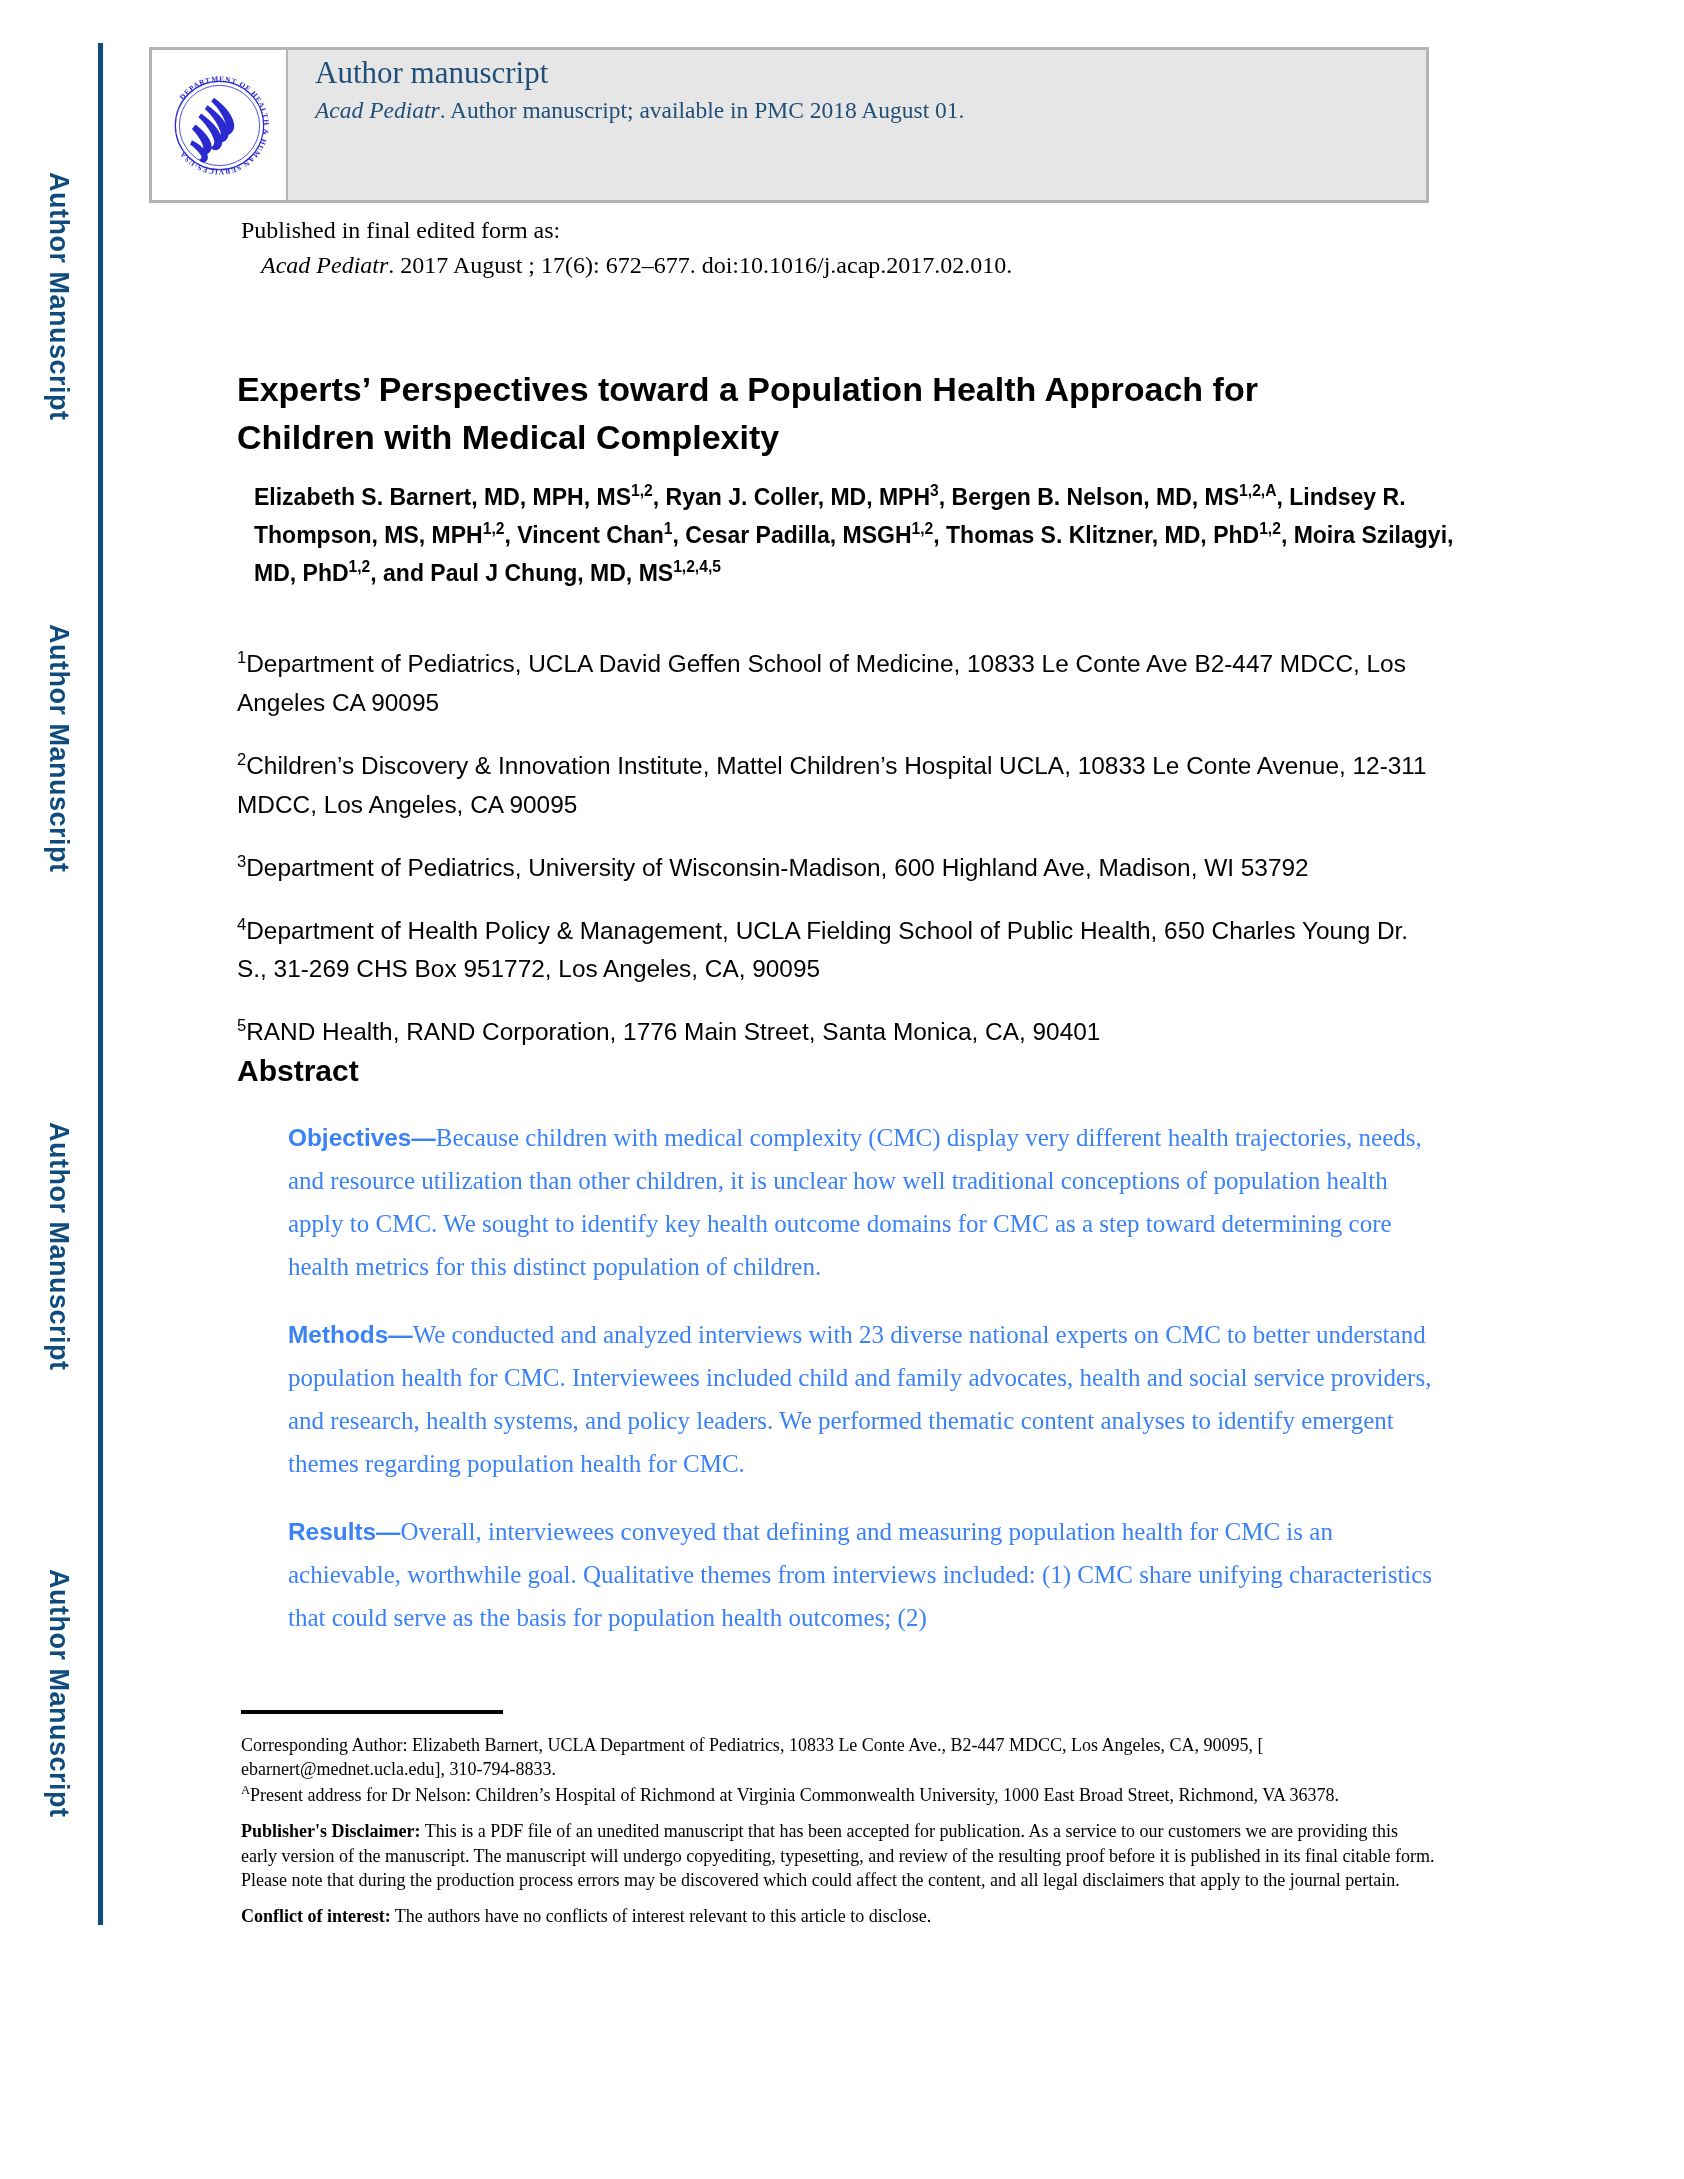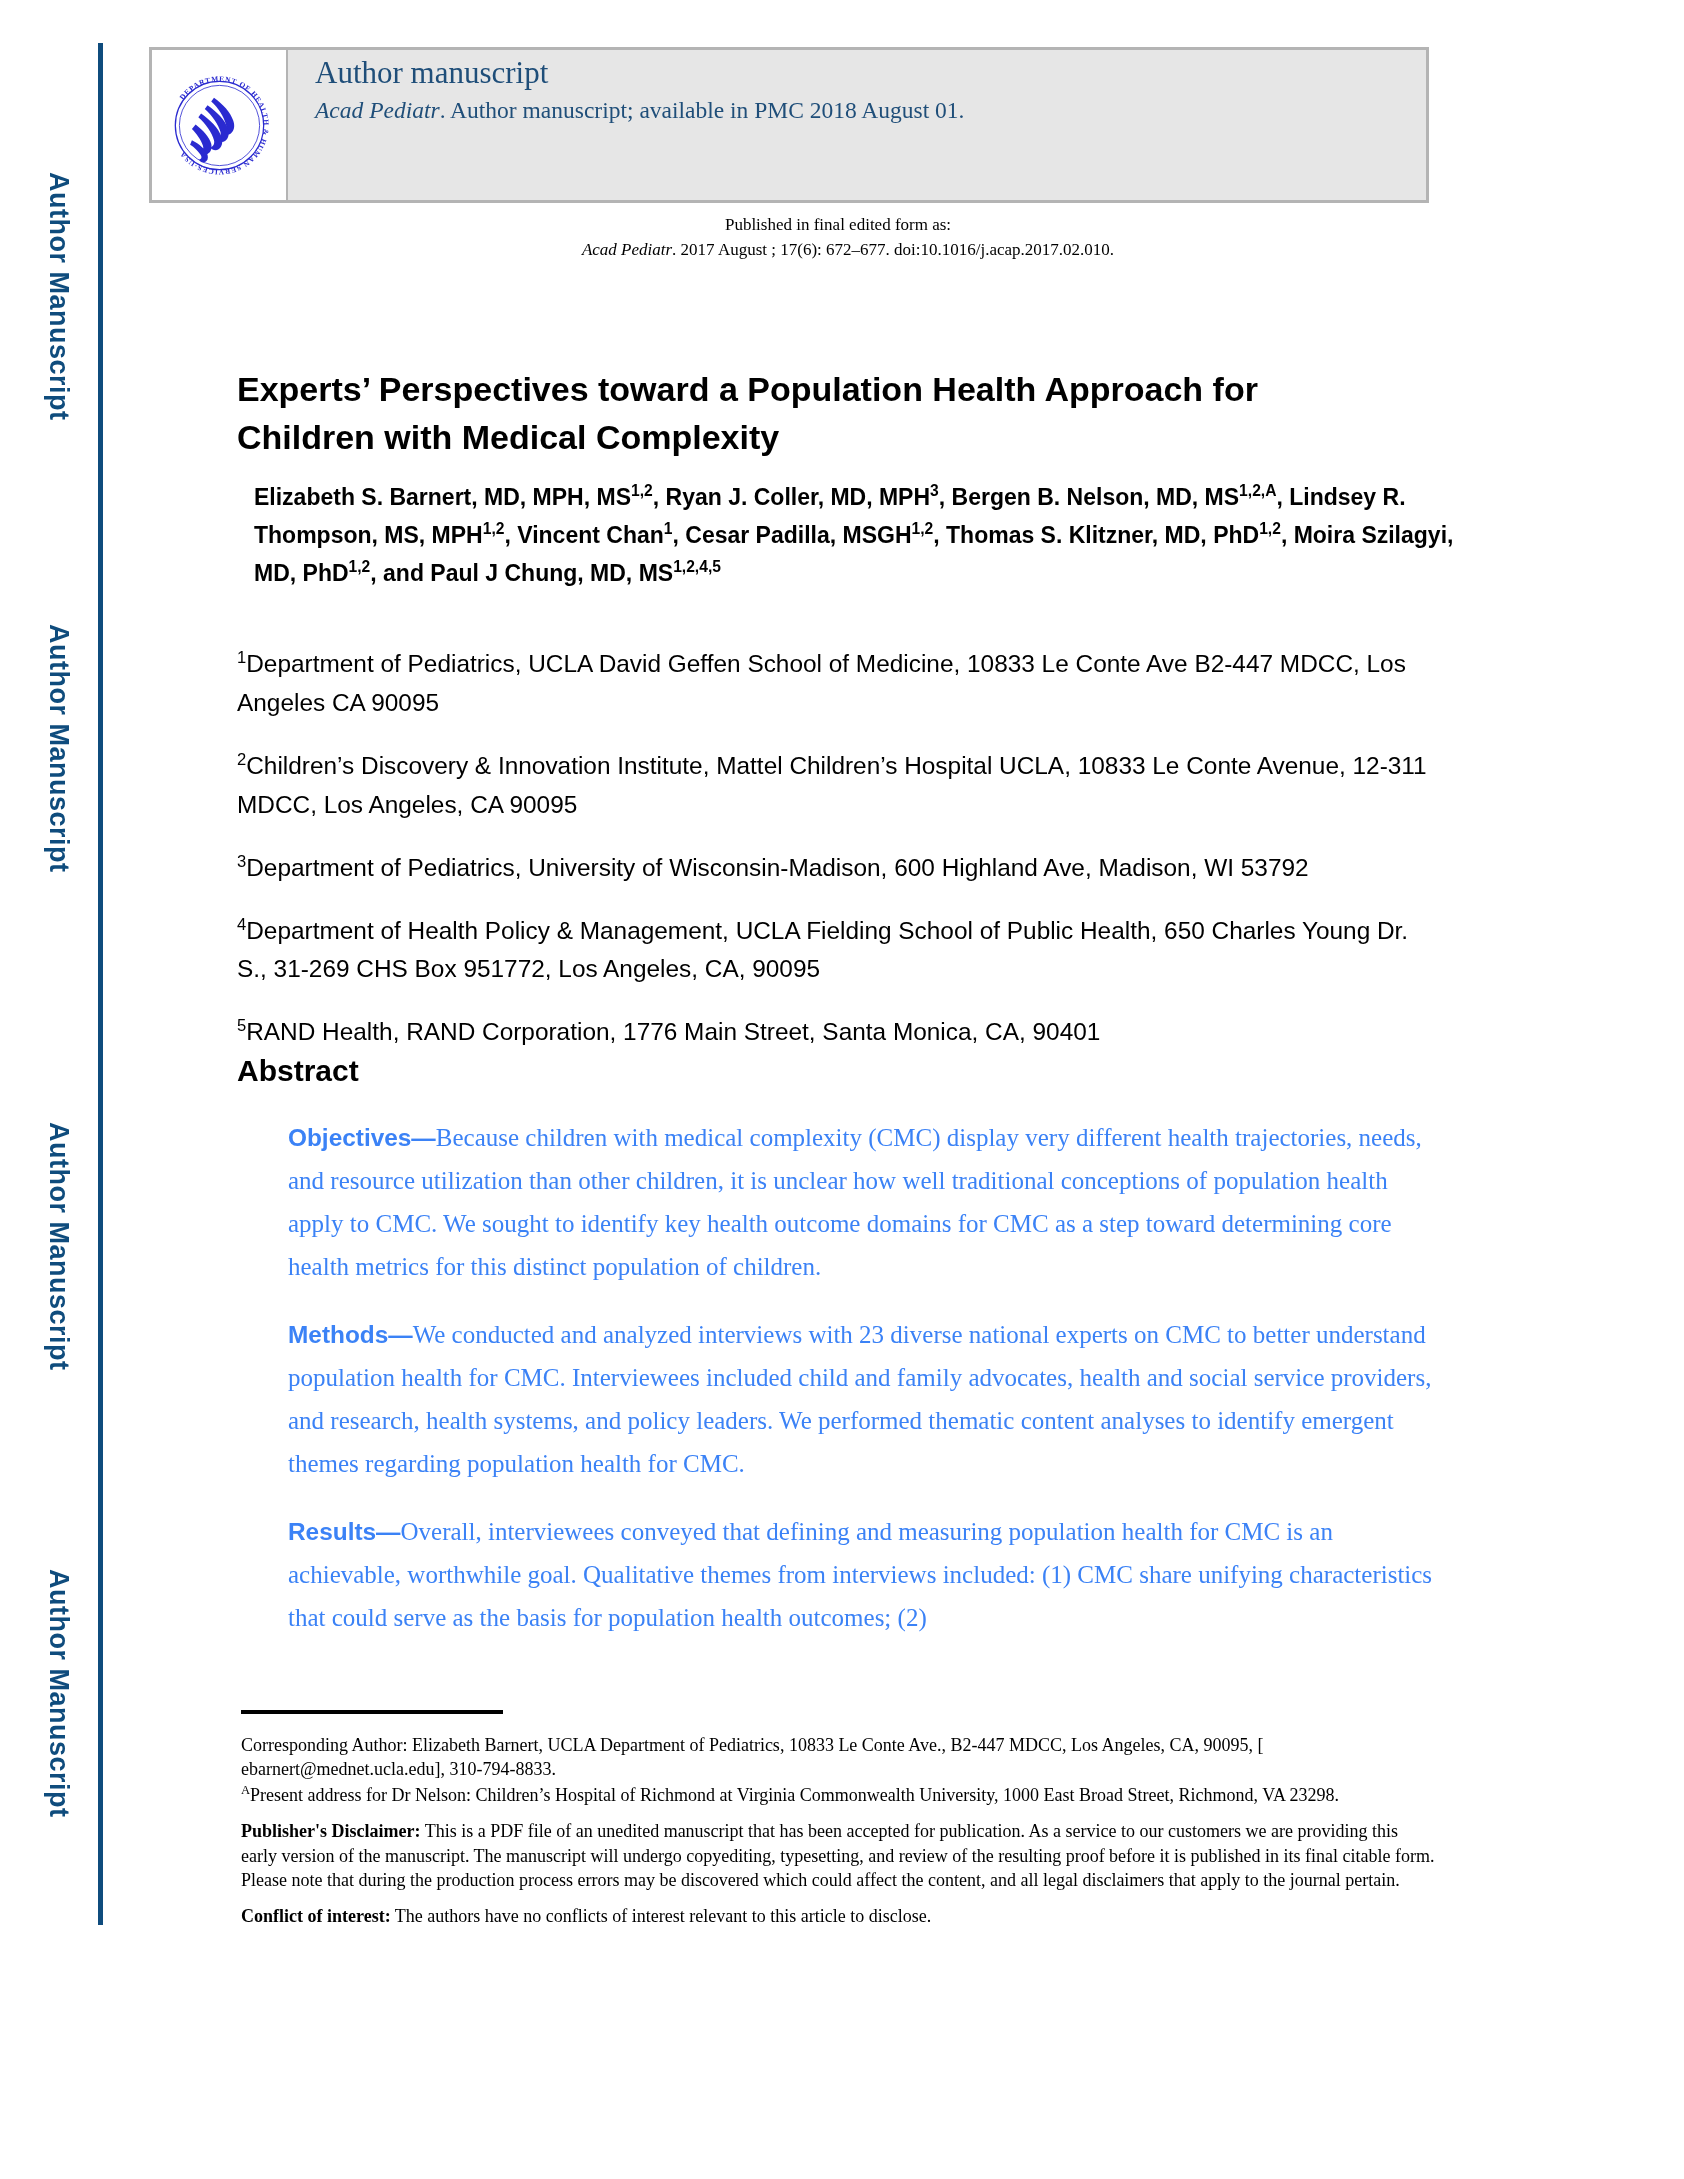--- a/index.html
+++ b/index.html
@@ -102,24 +102,23 @@
   }
   .hhs-cite .ital { font-style: italic; }
 
   
   .pub-block {
     position: absolute;
     left: 241px;
     top: 213px;
     width: 1194px;
     font-family: "Liberation Serif", serif;
-    font-size: 17px;
+    font-size: 24px;
     line-height: 1.45;
     color: #000000;
-    text-align: center;
   }
   .pub-line2 { padding-left: 20px; }
   .pub-line2 .ital { font-style: italic; }
 
   
   .art-title {
     position: absolute;
     left: 237px;
     top: 342px;
     width: 1167px;
@@ -268,17 +267,17 @@
 <h2 class="abstract-head">Abstract</h2>
 <div class="abstract-body">
     <p class="abs-para"><span class="abs-label">Objectives—</span><span>Because children with medical complexity (CMC) display very different health trajectories, needs, and resource utilization than other children, it is unclear how well traditional conceptions of population health apply to CMC. We sought to identify key health outcome domains for CMC as a step toward determining core health metrics for this distinct population of children.</span></p>
     <p class="abs-para"><span class="abs-label">Methods—</span><span>We conducted and analyzed interviews with 23 diverse national experts on CMC to better understand population health for CMC. Interviewees included child and family advocates, health and social service providers, and research, health systems, and policy leaders. We performed thematic content analyses to identify emergent themes regarding population health for CMC.</span></p>
     <p class="abs-para"><span class="abs-label">Results—</span><span>Overall, interviewees conveyed that defining and measuring population health for CMC is an achievable, worthwhile goal. Qualitative themes from interviews included: (1) CMC share unifying characteristics that could serve as the basis for population health outcomes; (2)</span></p>
   </div>
 
 <div class="fn-rule"></div>
 <div class="footnotes">
   <div class="fn-para tight">Corresponding Author: Elizabeth Barnert, UCLA Department of Pediatrics, 10833 Le Conte Ave., B2-447 MDCC, Los Angeles, CA, 90095, [ ebarnert@mednet.ucla.edu], 310-794-8833.</div>
-  <div class="fn-para"><sup>A</sup><span>Present address for Dr Nelson: Children’s Hospital of Richmond at Virginia Commonwealth University, 1000 East Broad Street, Richmond, VA 23298.</span></div>
+  <div class="fn-para"><sup>A</sup><span>Present address for Dr Nelson: Children’s Hospital of Richmond at Virginia Commonwealth University, 1000 East Broad Street, Richmond, VA 36378.</span></div>
   <div class="fn-para"><span class="fn-bold">Publisher's Disclaimer:</span><span> This is a PDF file of an unedited manuscript that has been accepted for publication. As a service to our customers we are providing this early version of the manuscript. The manuscript will undergo copyediting, typesetting, and review of the resulting proof before it is published in its final citable form. Please note that during the production process errors may be discovered which could affect the content, and all legal disclaimers that apply to the journal pertain.</span></div>
   <div class="fn-para"><span class="fn-bold">Conflict of interest:</span><span> The authors have no conflicts of interest relevant to this article to disclose.</span></div>
 </div>
 
 
 </body></html>

